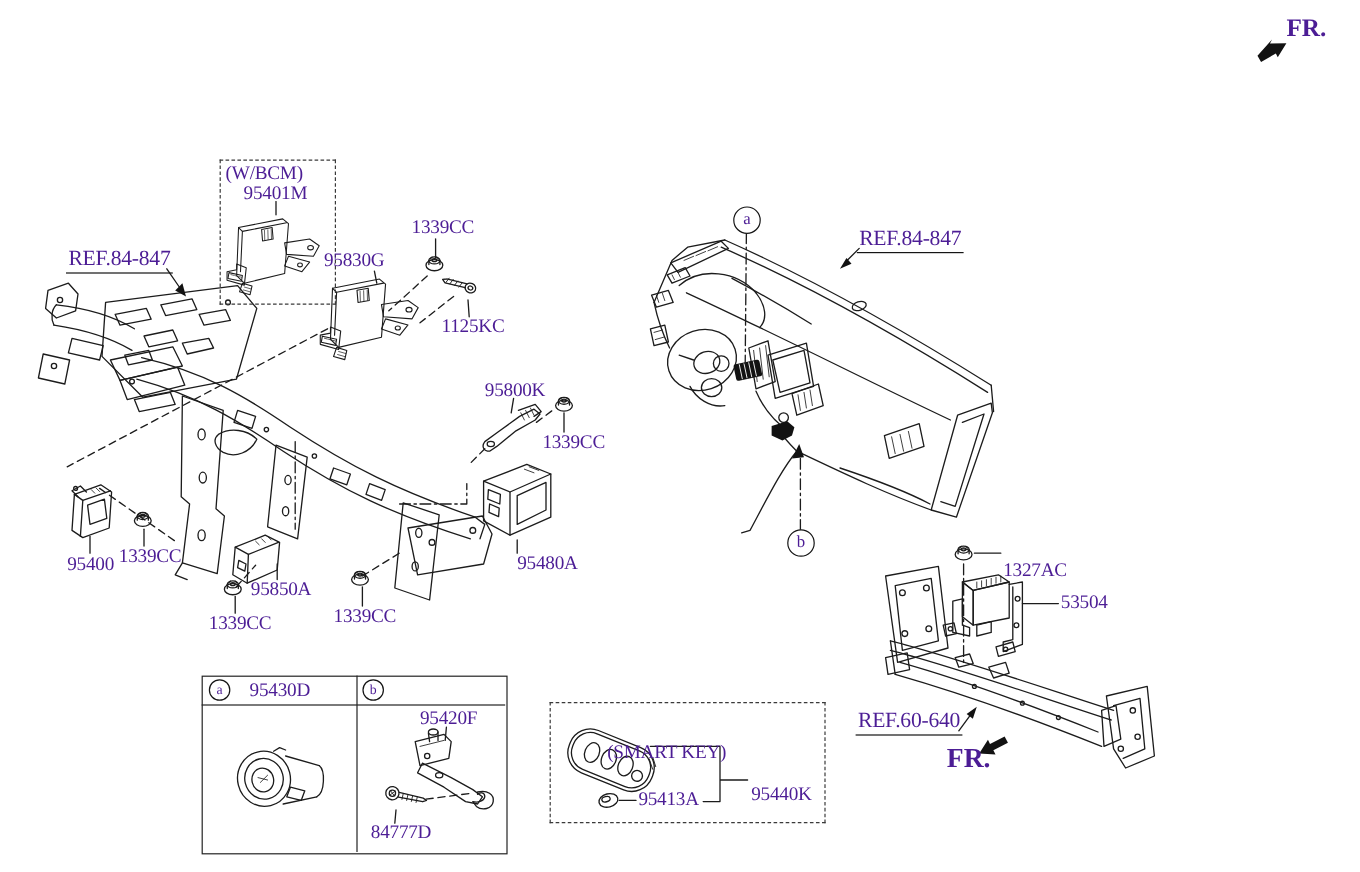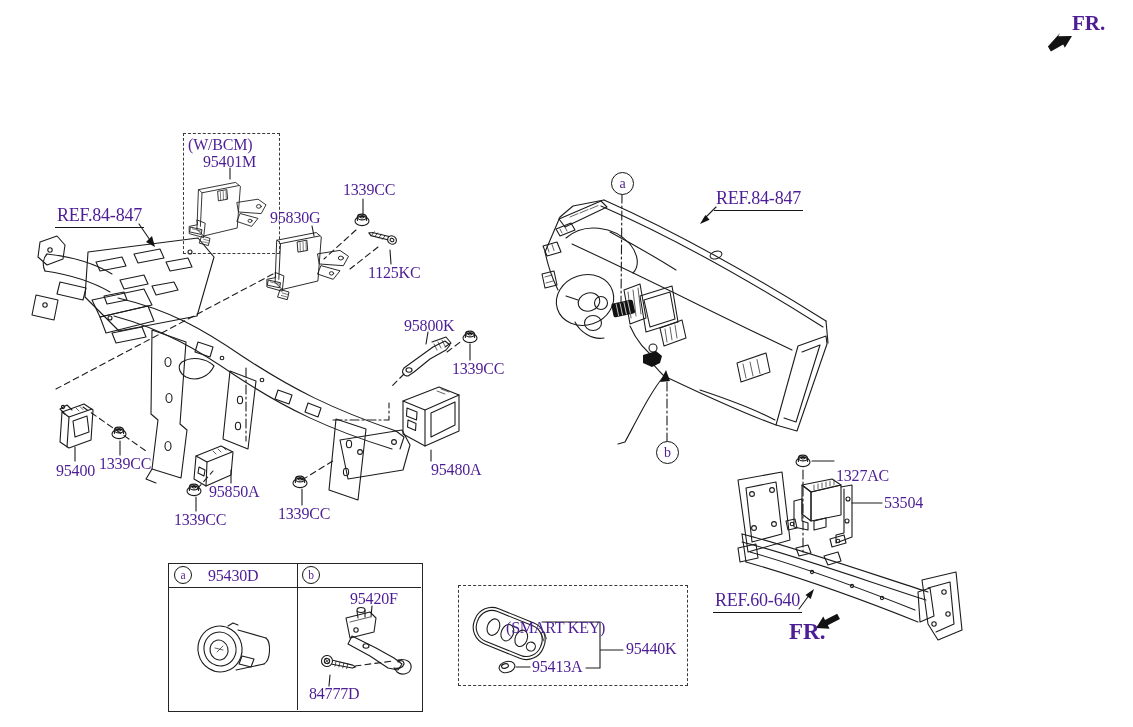--- a/index.html
+++ b/index.html
@@ -385,21 +385,21 @@
   <div class="lbl" style="left:56px;top:463px;text-align:center;">95400</div>
   <div class="lbl" style="left:99px;top:456px;">1339CC</div>
   <div class="lbl" style="left:209px;top:484px;">95850A</div>
   <div class="lbl" style="left:174px;top:512px;">1339CC</div>
   <div class="lbl" style="left:278px;top:506px;">1339CC</div>
 
   <div class="lbl" style="left:836px;top:468px;">1327AC</div>
   <div class="lbl" style="left:884px;top:495px;">53504</div>
 
   <div class="lbl" style="left:462px;top:620px;margin-left:44px;">(SMART KEY)</div>
-  <div class="lbl" style="left:626px;top:641px;">95440K</div>
+  <div class="lbl" style="left:626px;top:655px;">95440K</div>
   <div class="lbl" style="left:532px;top:659px;">95413A</div>
 
   <div class="lbl" style="left:208px;top:568px;">95430D</div>
   <div class="lbl" style="left:350px;top:591px;">95420F</div>
   <div class="lbl" style="left:309px;top:686px;">84777D</div>
 
   <div class="co" style="left:611px;top:172px;width:21px;height:21px;">a</div>
   <div class="co" style="left:656px;top:441px;width:21px;height:21px;">b</div>
   <div class="co small" style="left:174px;top:566px;width:16px;height:16px;">a</div>
   <div class="co small" style="left:302px;top:566px;width:16px;height:16px;">b</div>

